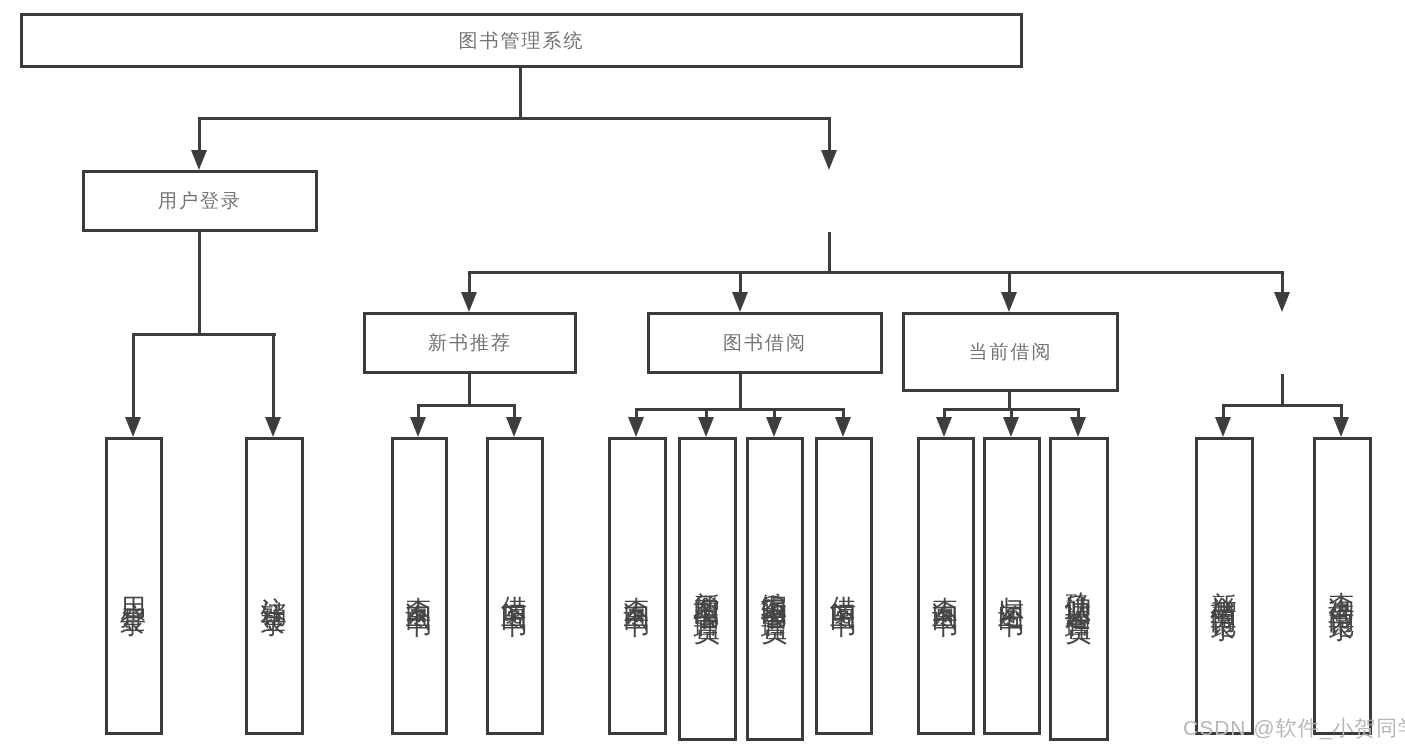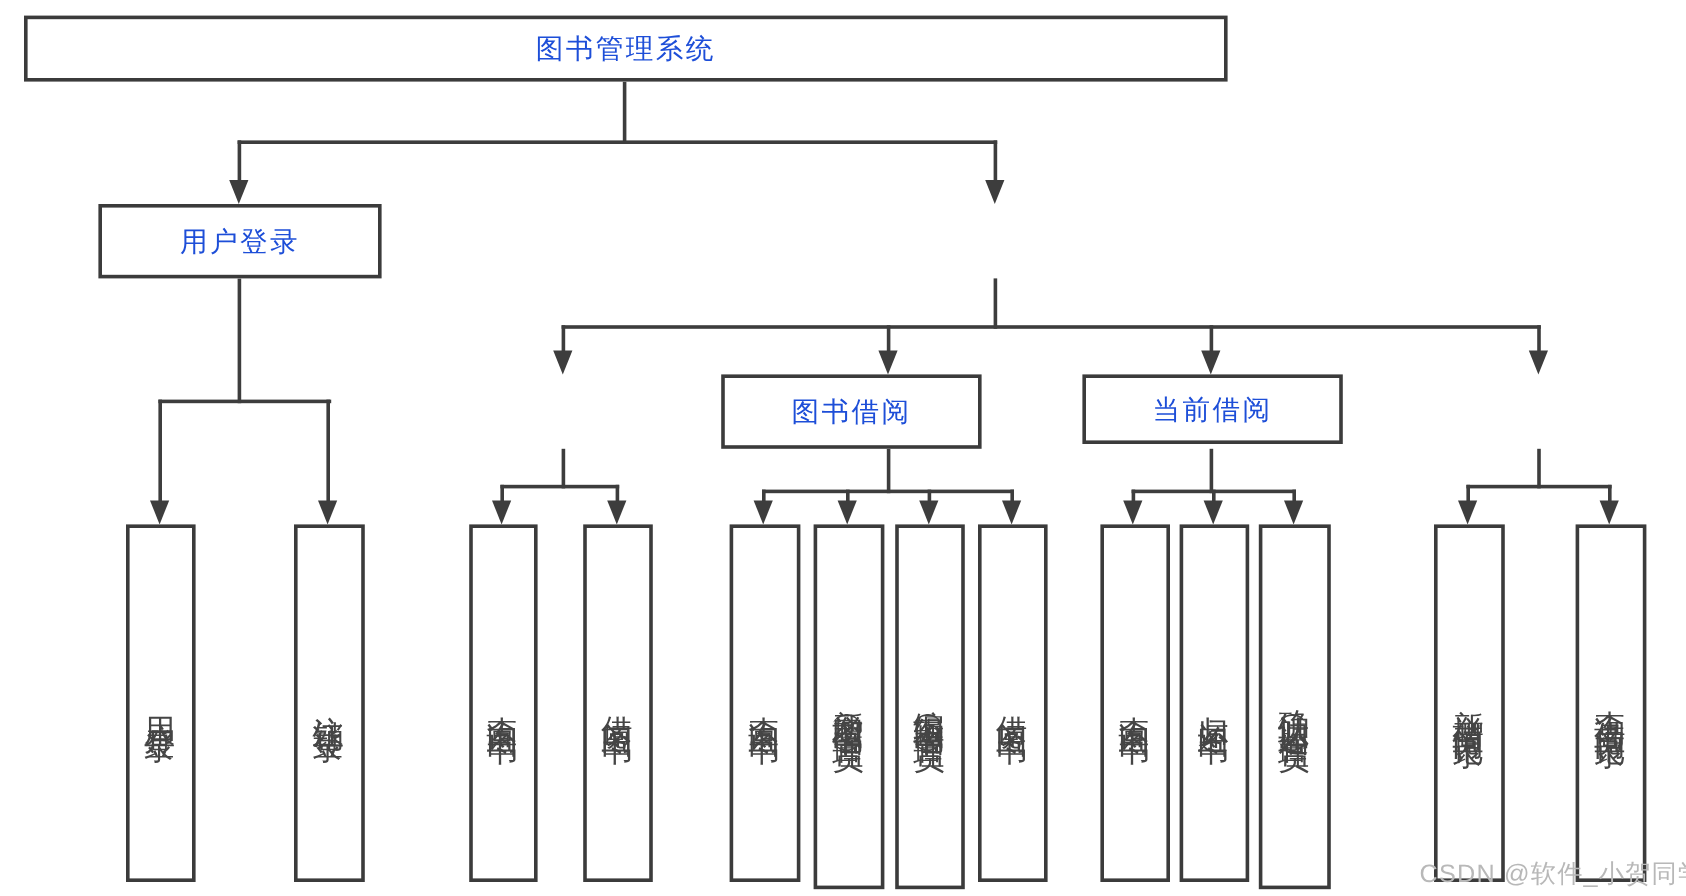--- a/index.html
+++ b/index.html
@@ -4,21 +4,21 @@
 <style>
   html,body{margin:0;padding:0;background:#ffffff;}
   #canvas{
     position:relative;width:1405px;height:747px;background:#ffffff;overflow:hidden;
     font-family:"Liberation Sans","DejaVu Sans",sans-serif;
   }
   
   .box{
     position:absolute;box-sizing:border-box;border:3px solid #3b3b3b;background:#ffffff;
     display:flex;align-items:center;justify-content:center;
-    font-size:23px;color:#1d4ed8;letter-spacing:2px;z-index:2;
+    font-size:19px;color:#737373;letter-spacing:2px;z-index:2;
   }
   
   .leaf{
     position:absolute;box-sizing:border-box;top:437px;height:298px;border:3px solid #3b3b3b;
     background:#ffffff;display:flex;align-items:center;justify-content:center;
     writing-mode:vertical-rl;text-orientation:mixed;
     font-size:26px;letter-spacing:5px;color:#454545;z-index:2;
   }
   .leaf.tall{height:304px;}
   
@@ -66,24 +66,27 @@
   <div class="hl" style="left:468px;top:271px;width:816px"></div>
   <div class="vl" style="left:468px;top:271px;height:22px"></div>
   <div class="ah" style="left:461px;top:292px"></div>
   <div class="vl" style="left:739px;top:271px;height:22px"></div>
   <div class="ah" style="left:732px;top:292px"></div>
   <div class="vl" style="left:1008px;top:271px;height:22px"></div>
   <div class="ah" style="left:1001px;top:292px"></div>
   <div class="vl" style="left:1281px;top:271px;height:22px"></div>
   <div class="ah" style="left:1274px;top:292px"></div>
 
-  <div class="box" style="left:601px;top:312px;width:217px;height:62px">
+  <div class="box" style="left:363px;top:312px;width:214px;height:62px">
+    <span>新书推荐</span>
+  </div>
+  <div class="box" style="left:647px;top:312px;width:236px;height:62px">
     <span>图书借阅</span>
   </div>
-  <div class="box" style="left:902px;top:312px;width:217px;height:58px">
+  <div class="box" style="left:902px;top:312px;width:217px;height:80px">
     <span>当前借阅</span>
   </div>
 
   <div class="vl" style="left:468px;top:374px;height:33px"></div>
   <div class="hl" style="left:417px;top:404px;width:99px"></div>
   <div class="vl" style="left:417px;top:404px;height:14px"></div>
   <div class="ah" style="left:410px;top:417px"></div>
   <div class="vl" style="left:513px;top:404px;height:14px"></div>
   <div class="ah" style="left:506px;top:417px"></div>
 

